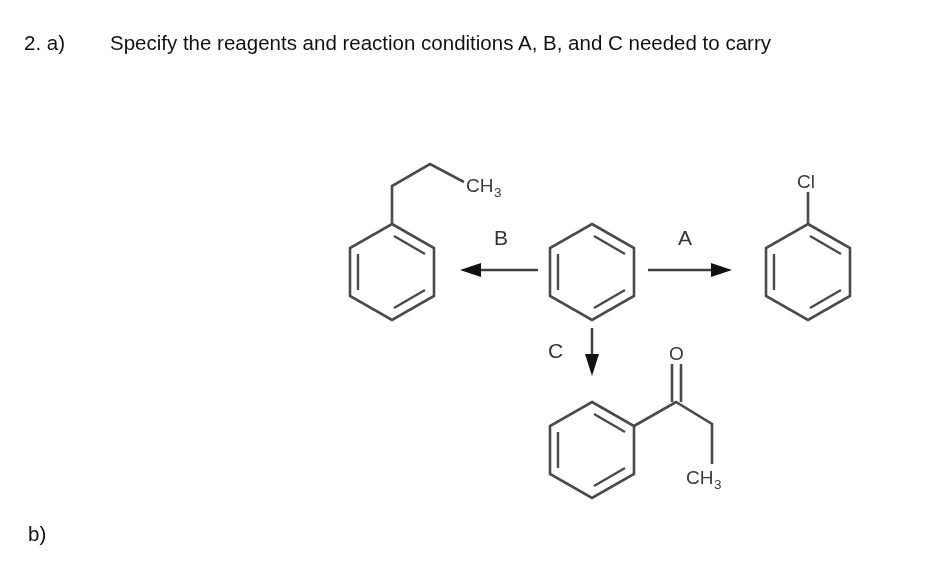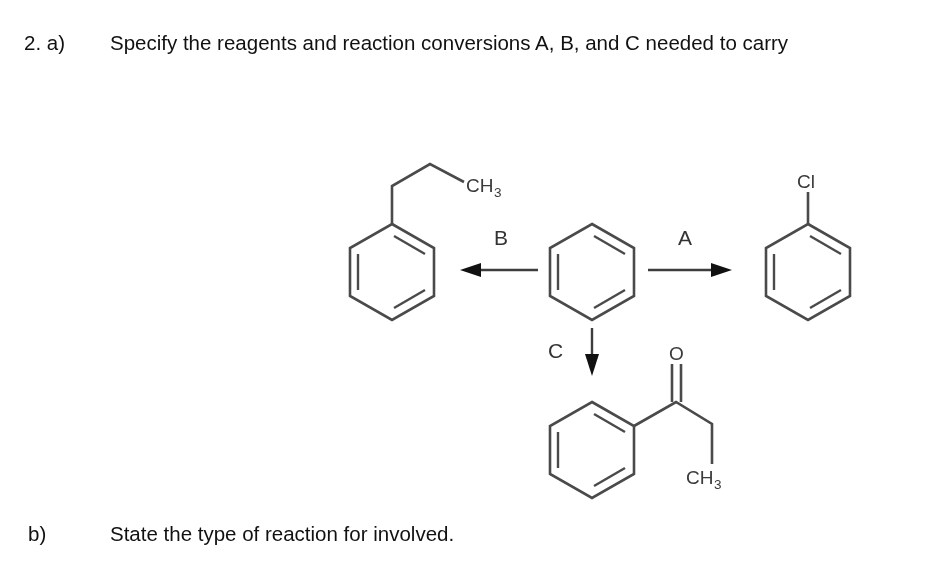--- a/index.html
+++ b/index.html
@@ -75,21 +75,21 @@
     font-size: 21px;
     fill: #333333;
   }
 </style>
 </head>
 <body>
 
 <div class="q-row" id="question-2a">
   <span class="q-label">2. a)</span>
   <span class="q-body">
-    <span class="line">Specify the reagents and reaction conversions A, B, and C needed to carry</span>
+    <span class="line">Specify the reagents and reaction conditions A, B, and C needed to carry</span>
   </span>
 </div>
 
 <div id="reaction-scheme">
   <svg viewBox="0 0 944 380" xmlns="http://www.w3.org/2000/svg">
 
     <g>
 
       <polygon class="bond" points="392,104 434,128 434,176 392,200 350,176 350,128"></polygon>
 
@@ -153,16 +153,13 @@
 
       <text class="atom-label" x="686" y="364">CH</text>
       <text class="atom-sub" x="714" y="369">3</text>
     </g>
 
   </svg>
 </div>
 
 <div class="q-row" id="question-2b">
   <span class="q-label">b)</span>
-  <span class="q-body">
-    <span class="line">State the type of reaction for involved.</span>
-  </span>
 </div>
 
 </body></html>

